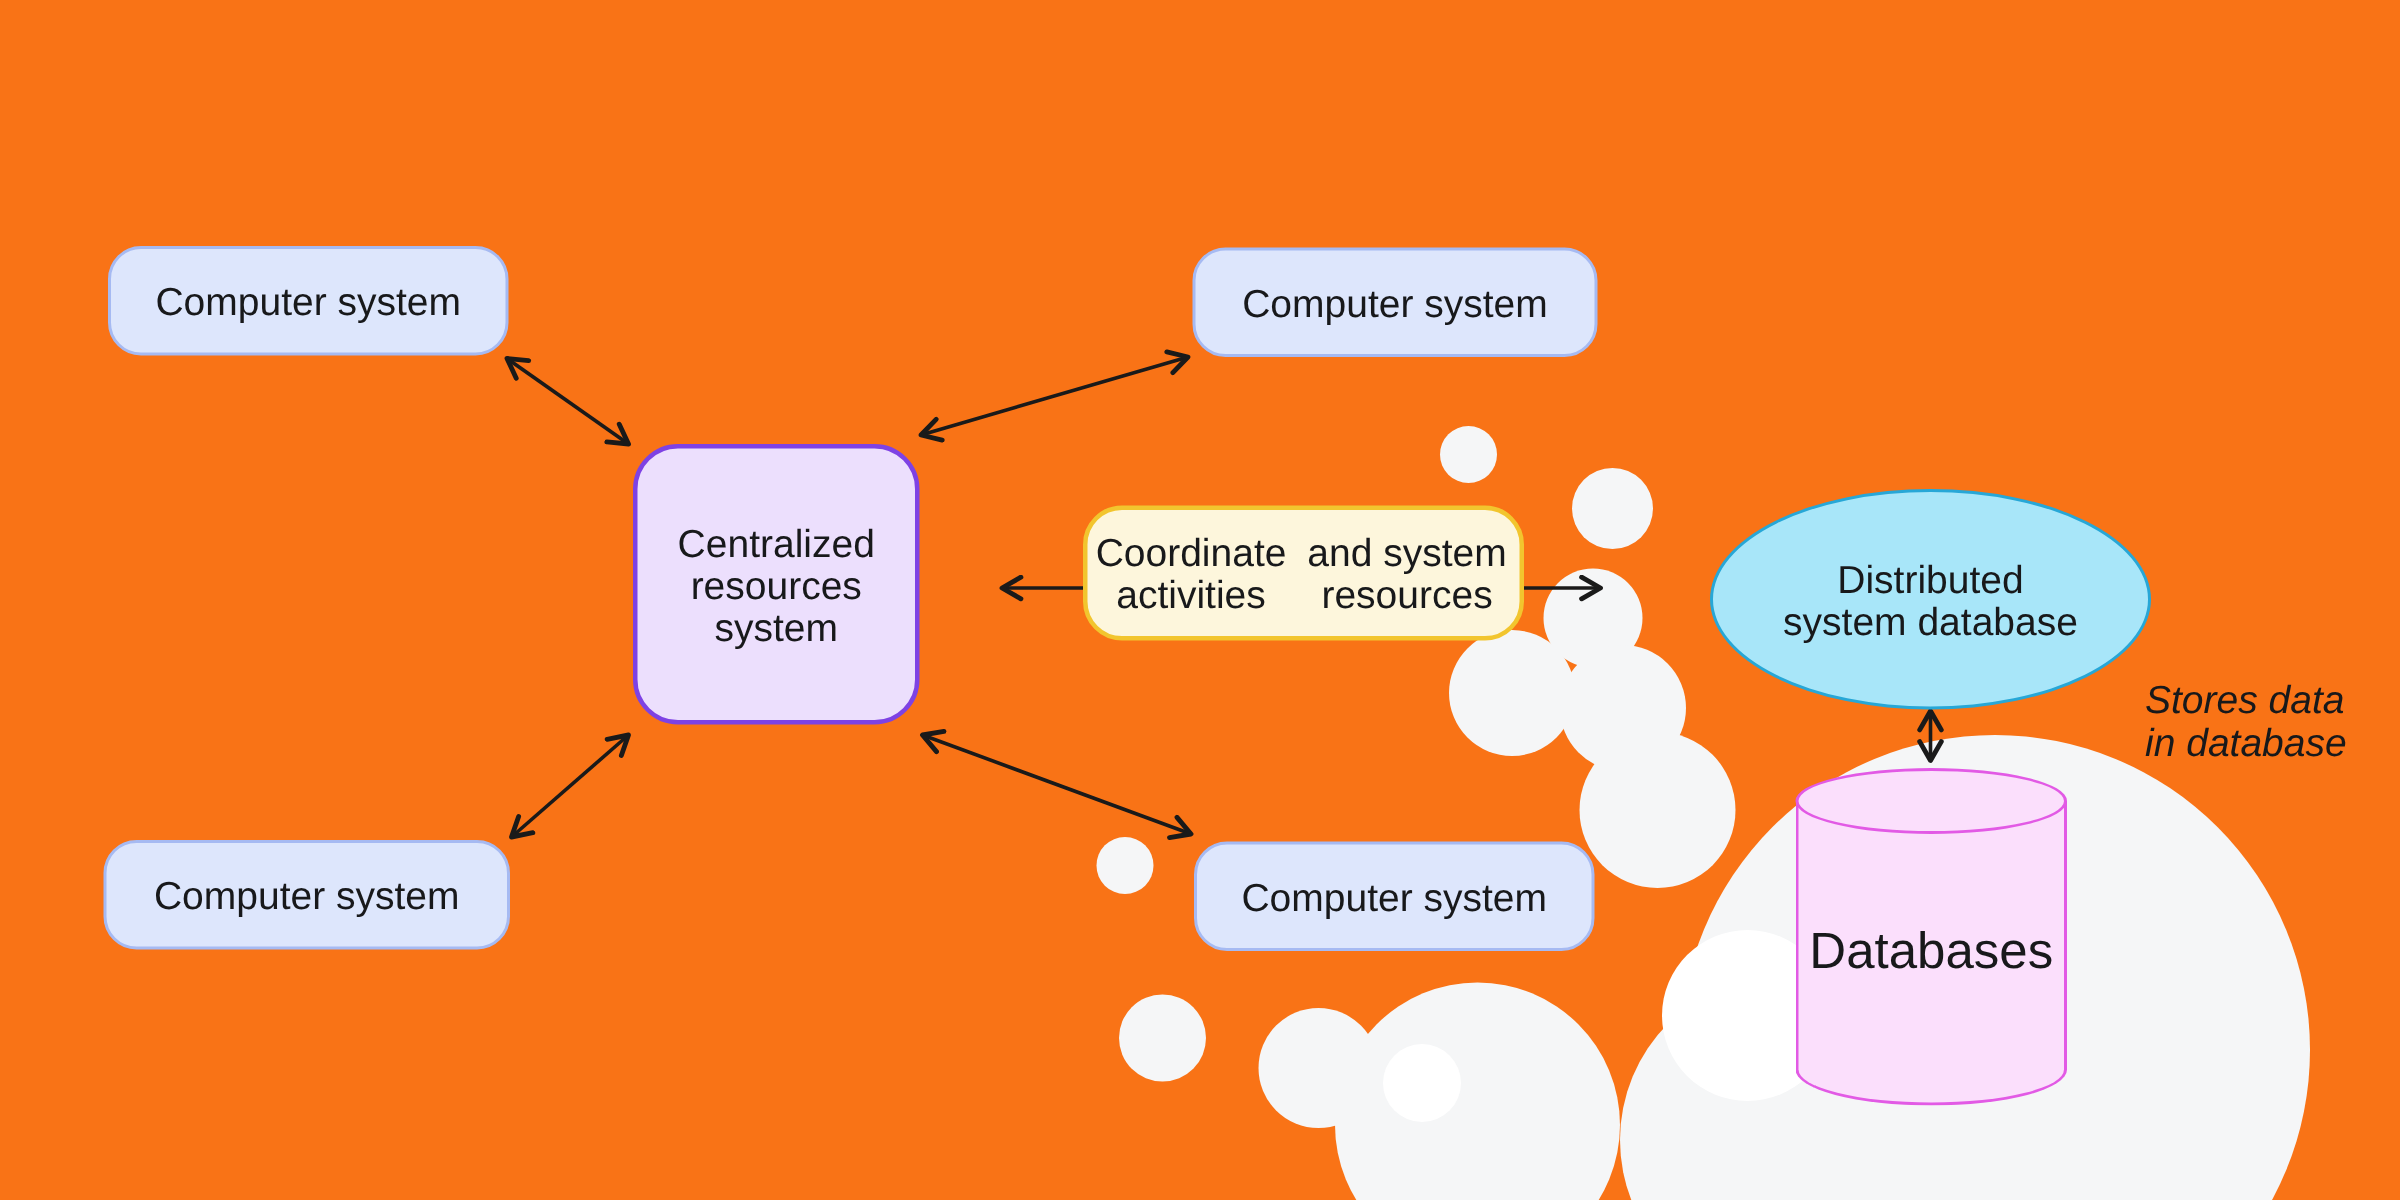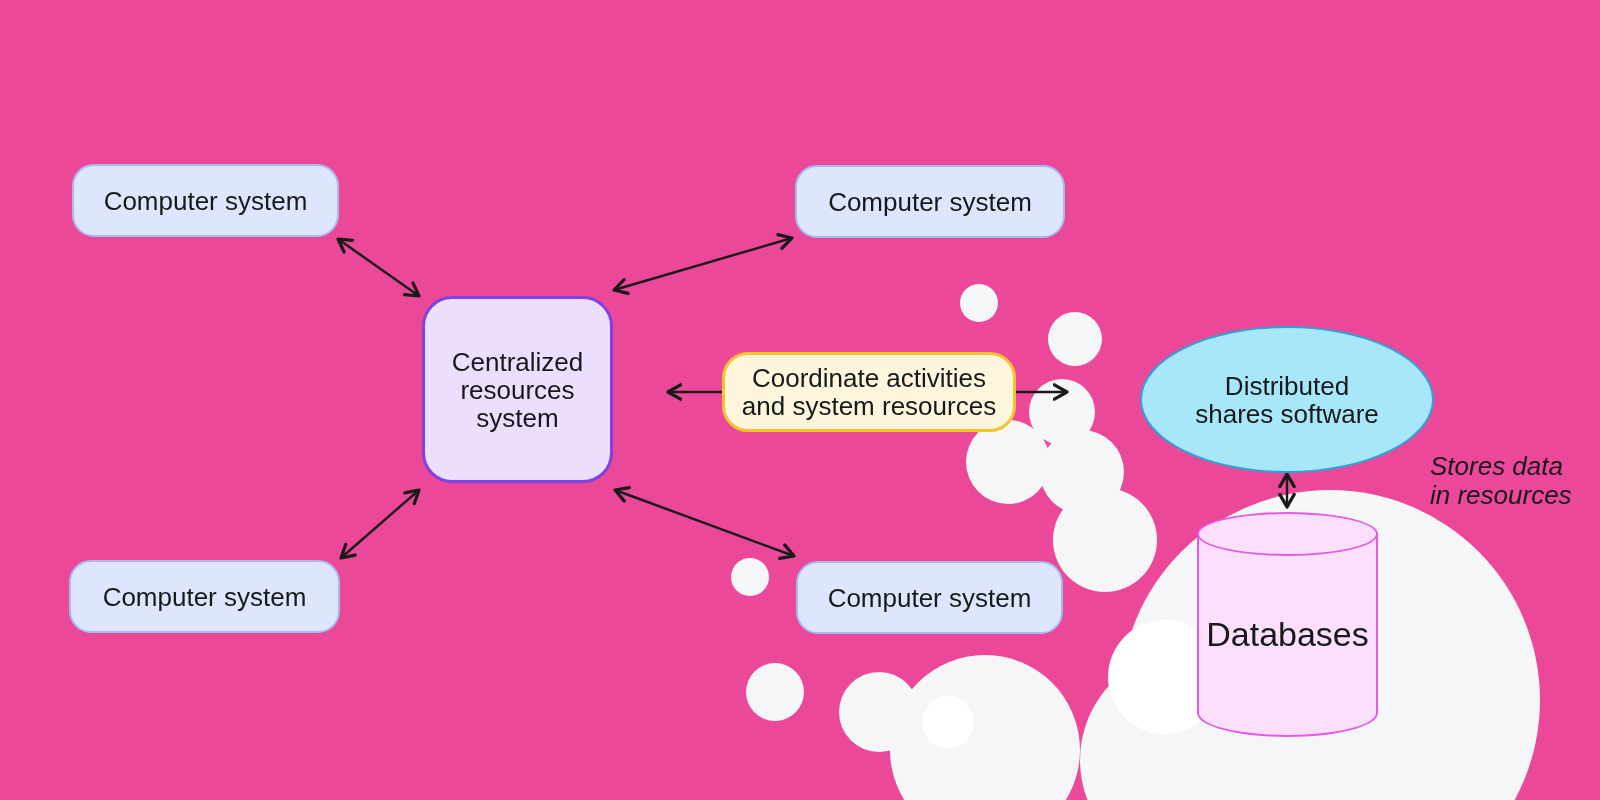--- a/index.html
+++ b/index.html
@@ -1,21 +1,21 @@
 <!DOCTYPE html>
 <html><head>
 <meta charset="utf-8">
 <style>
   html,body{margin:0;padding:0;}
   body{
     width:1600px;height:800px;overflow:hidden;background:#ffffff;
     font-family:"Liberation Sans","DejaVu Sans",sans-serif;
     color:#18191b;
   }
-  .canvas{position:relative;width:1600px;height:800px;background:#ec4899;}
+  .canvas{position:relative;width:1600px;height:800px;background:#f97316;}
 
   
   .blob{position:absolute;border-radius:50%;background:#f5f6f7;}
   .hole{position:absolute;border-radius:50%;background:#ffffff;}
 
   
   svg.arrows{position:absolute;left:0;top:0;z-index:2;}
 
   
   .node{
@@ -109,33 +109,33 @@
   <div class="node blue-box" style="left:796px;top:561px;width:267px;height:73px;">
     <span class="line">Computer system</span>
   </div>
 
   <div class="node purple-box" style="left:422px;top:296px;width:191px;height:187px;flex-direction:column;">
     <span class="line">Centralized</span>
     <span class="line">resources</span>
     <span class="line">system</span>
   </div>
 
-  <div class="node yellow-box" style="left:722px;top:352px;width:294px;height:80px;flex-direction:column;">
+  <div class="node yellow-box" style="left:722px;top:337px;width:294px;height:90px;flex-direction:row;">
     <span class="line">Coordinate activities</span>
     <span class="line">and system resources</span>
   </div>
 
   <div class="node cyan-ellipse" style="left:1140px;top:326px;width:294px;height:147px;flex-direction:column;">
     <span class="line">Distributed</span>
-    <span class="line">shares software</span>
+    <span class="line">system database</span>
   </div>
 
   <div class="cyl-body" style="left:1197px;top:534px;width:181px;height:203px;">
     <span class="line">Databases</span>
   </div>
   <div class="cyl-top" style="left:1197px;top:512px;width:181px;height:44px;"></div>
 
   <div class="annotation" style="left:1430px;top:452px;">
     <span class="line" style="display:block;">Stores data</span>
-    <span class="line" style="display:block;">in resources</span>
+    <span class="line" style="display:block;">in database</span>
   </div>
 
 </div>
 
 </body></html>

